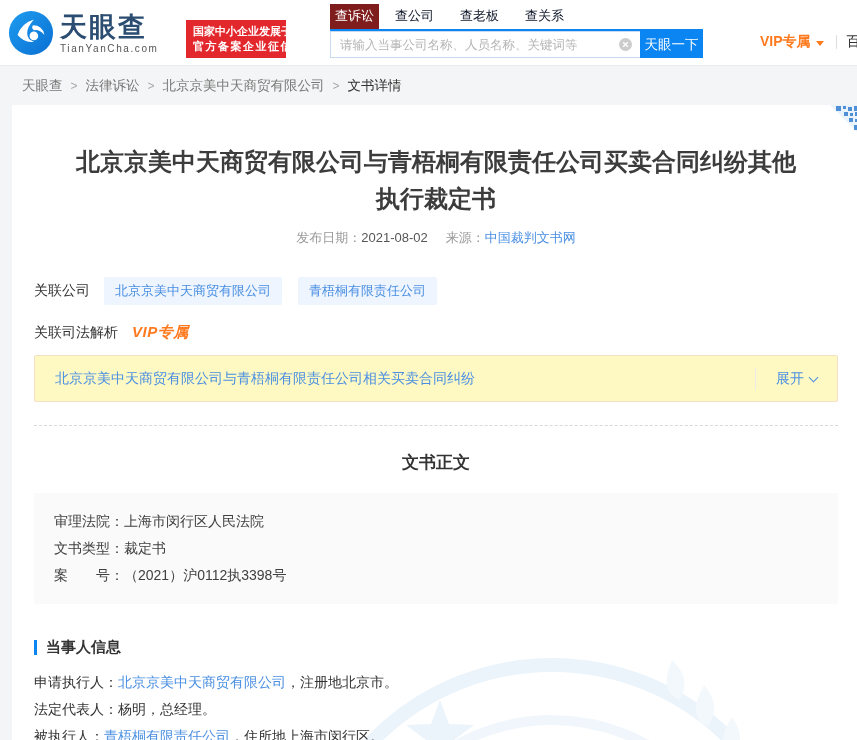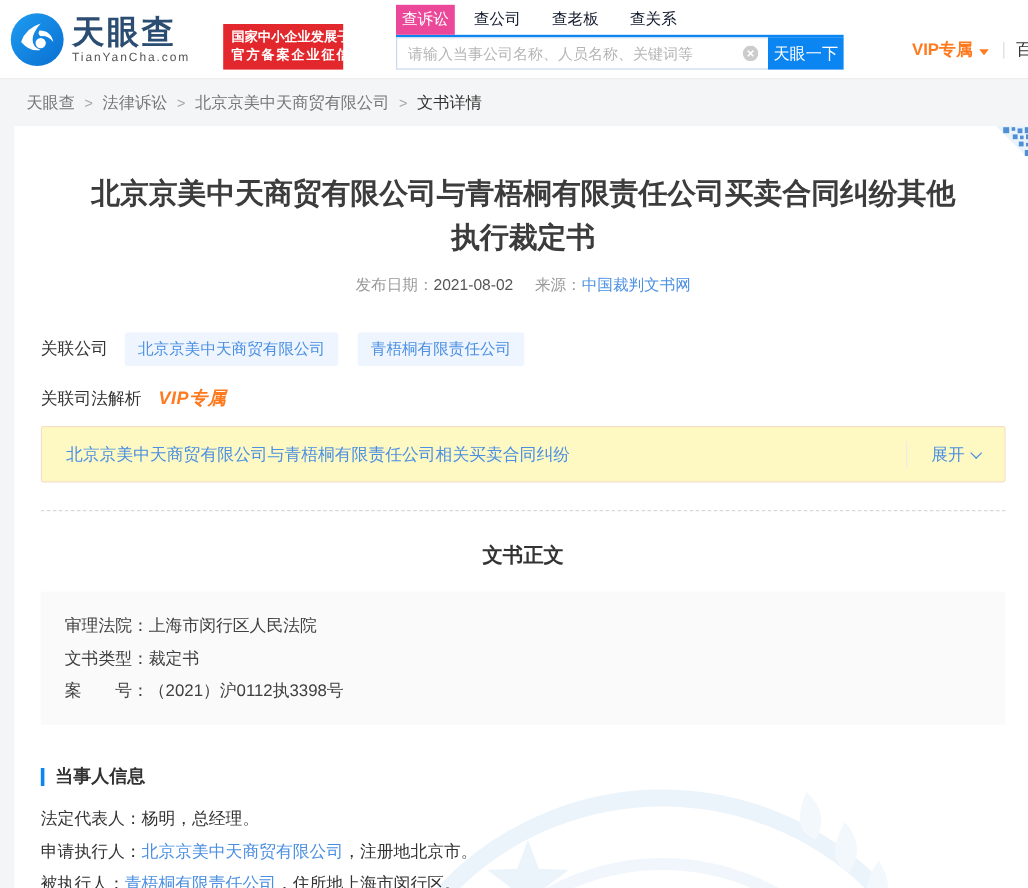--- a/index.html
+++ b/index.html
@@ -16,21 +16,21 @@
   .logo-title { font-size:27px; font-weight:bold; color:#2b4d72; letter-spacing:2px; line-height:28px; }
   .logo-domain { font-size:10px; color:#555; letter-spacing:1.6px; margin-top:2px; }
   .gov-badge { position:absolute; left:186px; top:20px; width:100px; background:#e3282d;
     color:#fff; padding:4px 7px; line-height:15px; text-align:center; }
   .gov-badge .l1 { font-size:11px; font-weight:bold; display:block; white-space:nowrap; }
   .gov-badge .l2 { font-size:11px; font-weight:bold; display:block; letter-spacing:1.5px; white-space:nowrap; }
 
   .search-module { position:absolute; left:330px; top:8px; width:373px; }
   .tabs-row { display:flex; align-items:flex-end; border-bottom:2px solid #0b85f2; height:23px; }
   .tab { font-size:13px; color:#0f172a; margin-right:16px; padding:3px 5px 4px; cursor:pointer; white-space:nowrap; }
-  .tab.active { background:#ec4899; color:#fff; margin-right:11px; }
+  .tab.active { background:#7f1d1d; color:#fff; margin-right:11px; }
   .search-row { display:flex; height:19px;border-radius:10px; }
   .search-input-wrap { position:relative; width:310px; height:27px; }
   .search-input { width:100%; height:100%; border:1px solid #c9daee; border-right:none;
     padding:0 26px 0 9px; font-size:12.5px; color:#333; outline:none; }
   .search-input::placeholder { color:#b5b5b5; }
   .clear-icon { position:absolute; right:8px; top:7px; width:13px; height:13px; cursor:pointer; }
   .search-btn { width:63px; height:27px; background:#0b85f2; color:#fff; font-size:13.5px;
     border:none; display:flex; align-items:center; justify-content:center; cursor:pointer; white-space:nowrap; }
 
   .header-right { position:absolute; left:760px; top:33px; display:flex; align-items:center; white-space:nowrap; }
@@ -237,20 +237,20 @@
       <div class="meta-box-row"><span>文书类型：</span><span>裁定书</span></div>
       <div class="meta-box-row"><span>案　　号：</span><span>（2021）沪0112执3398号</span></div>
     </div>
 
     <div class="party-header">
       <span class="blue-bar"></span>
       <span class="party-title">当事人信息</span>
     </div>
 
     <div class="paragraphs">
+      <div class="para"><span>申请执行人：</span><span class="inline-link">北京京美中天商贸有限公司</span><span>，注册地北京市。</span></div>
       <div class="para"><span>法定代表人：</span><span class="inline-link"></span><span>杨明，总经理。</span></div>
-      <div class="para"><span>申请执行人：</span><span class="inline-link">北京京美中天商贸有限公司</span><span>，注册地北京市。</span></div>
       <div class="para"><span>被执行人：</span><span class="inline-link">青梧桐有限责任公司</span><span>，住所地上海市闵行区。</span></div>
 
     </div>
 
   </div>
 </div>
 
 </body></html>

